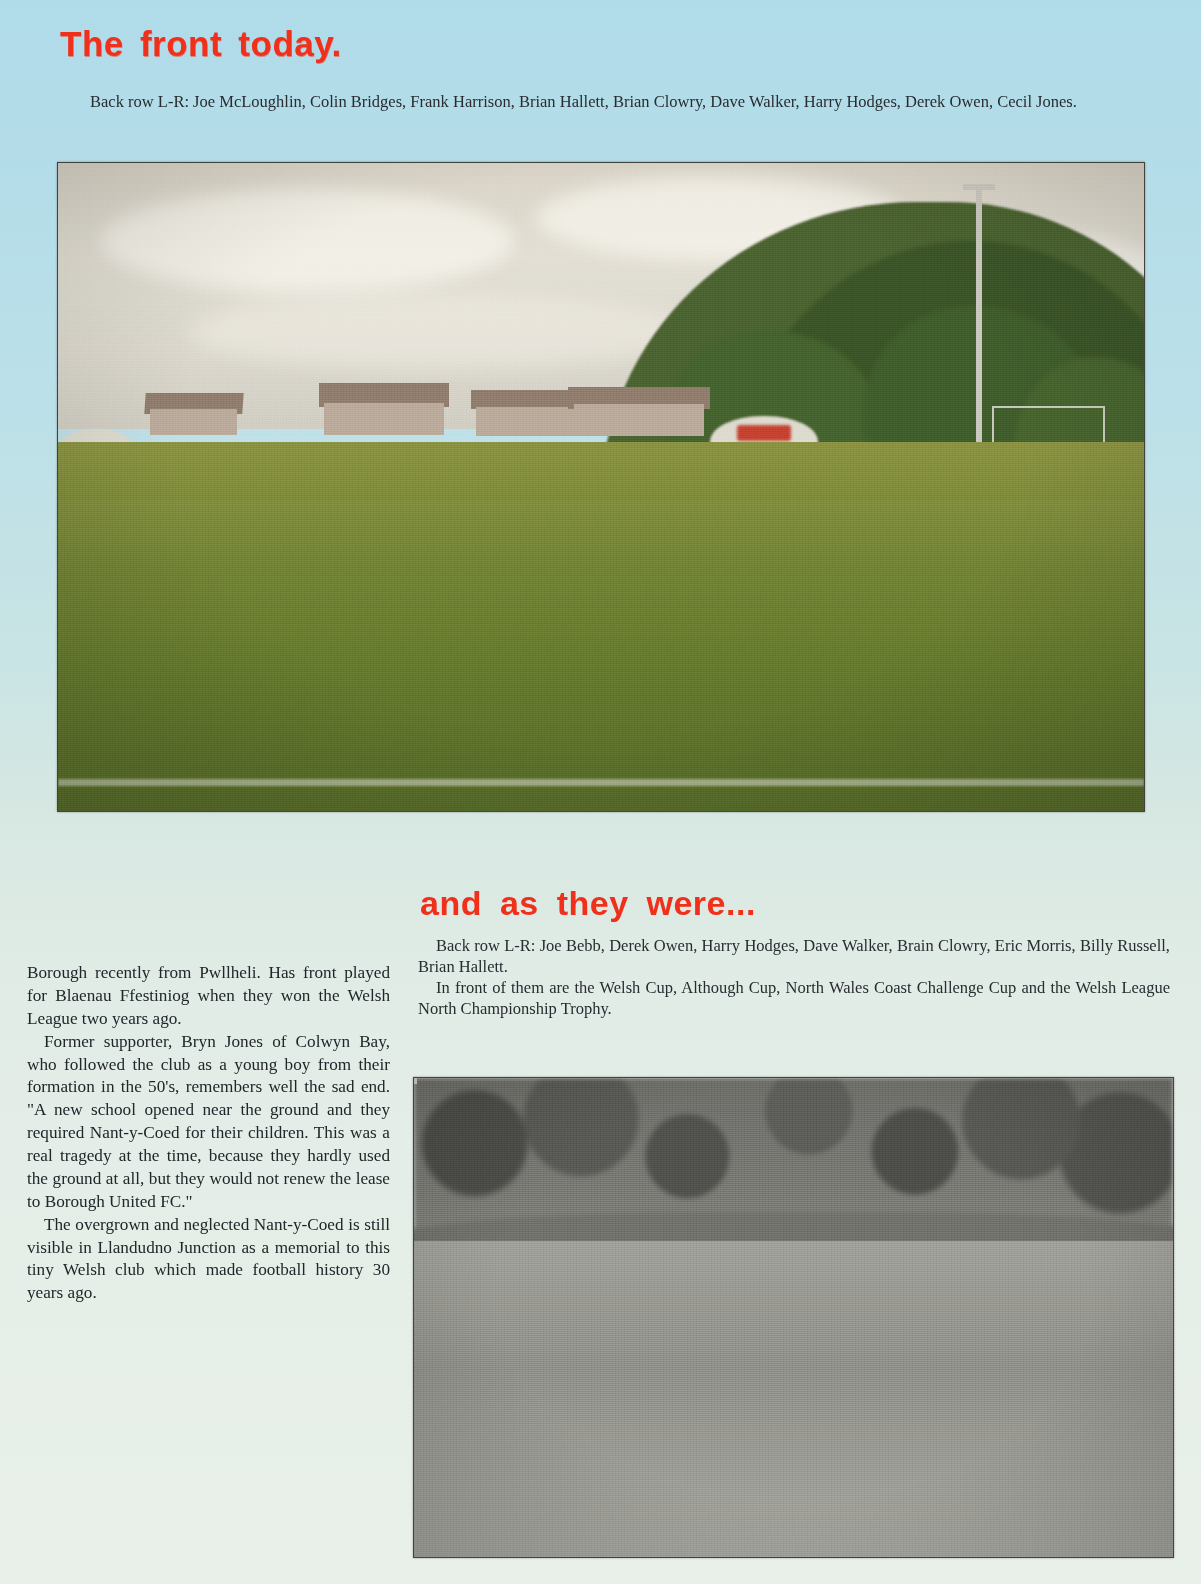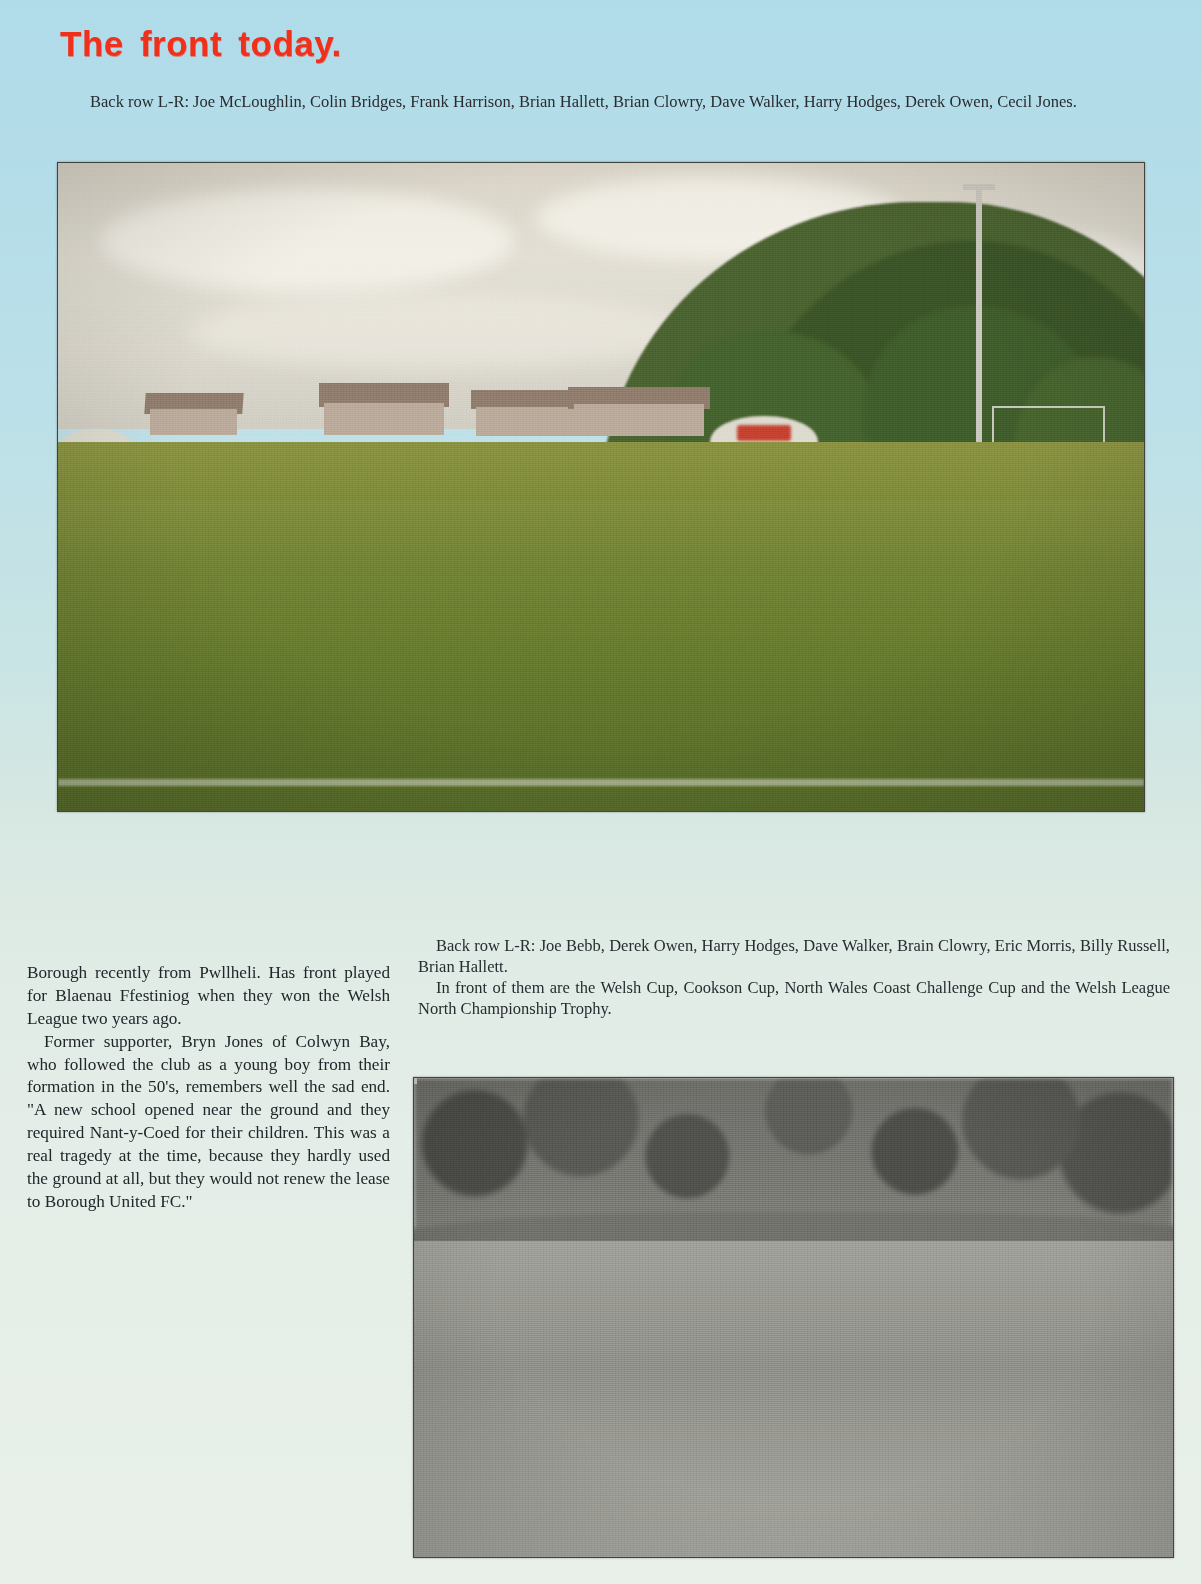--- a/index.html
+++ b/index.html
@@ -575,29 +575,31 @@
         <div class="tie" style="left:81.4%;top:56.4%;width:1.8%;height:12%;background:#7d3b32"></div>
         <div class="legs" style="left:78.0%;top:78.2%;width:9.2%;height:15%;background:#33333c;border-radius:10% 10% 26% 26%"></div>
         <div class="shoe" style="left:77.8%;top:91.6%;width:4.2%;height:3.2%;"></div>
       </div>
 
       <div class="grain"></div>
       <div class="vignette"></div>
     </div>
   </div>
 
+  <div class="headline" id="headline-2">and as they were...</div>
 
   <div class="caption" id="caption-bottom">
     <p>Back row L-R: Joe Bebb, Derek Owen, Harry Hodges, Dave Walker, Brain Clowry, Eric Morris, Billy Russell, Brian Hallett.</p>
-    <p>In front of them are the Welsh Cup, Cookson Cup, North Wales Coast Challenge Cup and the Welsh League North Championship Trophy.</p>
+    <p>In front of them are the Welsh Cup, Although Cup, North Wales Coast Challenge Cup and the Welsh League North Championship Trophy.</p>
   </div>
 
   <div id="body-column">
     <p class="no-indent">Borough recently from Pwllheli. Has front played for Blaenau Ffestiniog when they won the Welsh League two years ago.</p>
     <p>Former supporter, Bryn Jones of Colwyn Bay, who followed the club as a young boy from their formation in the 50's, remembers well the sad end. "A new school opened near the ground and they required Nant-y-Coed for their children. This was a real tragedy at the time, because they hardly used the ground at all, but they would not renew the lease to Borough United FC."</p>
+    <p>The overgrown and neglected Nant-y-Coed is still visible in Llandudno Junction as a memorial to this tiny Welsh club which made football history 30 years ago.</p>
   </div>
 
   <div class="photo" id="photo-then">
     <div class="bw-inner">
 
       <div class="bw-trees"></div>
       <div class="bw-hedge" style="left:-4%;top:28%;width:110%;height:10%;"></div>
       <div class="bw-ground" style="top:34%;height:66%;"></div>
 
       <div class="bp">

